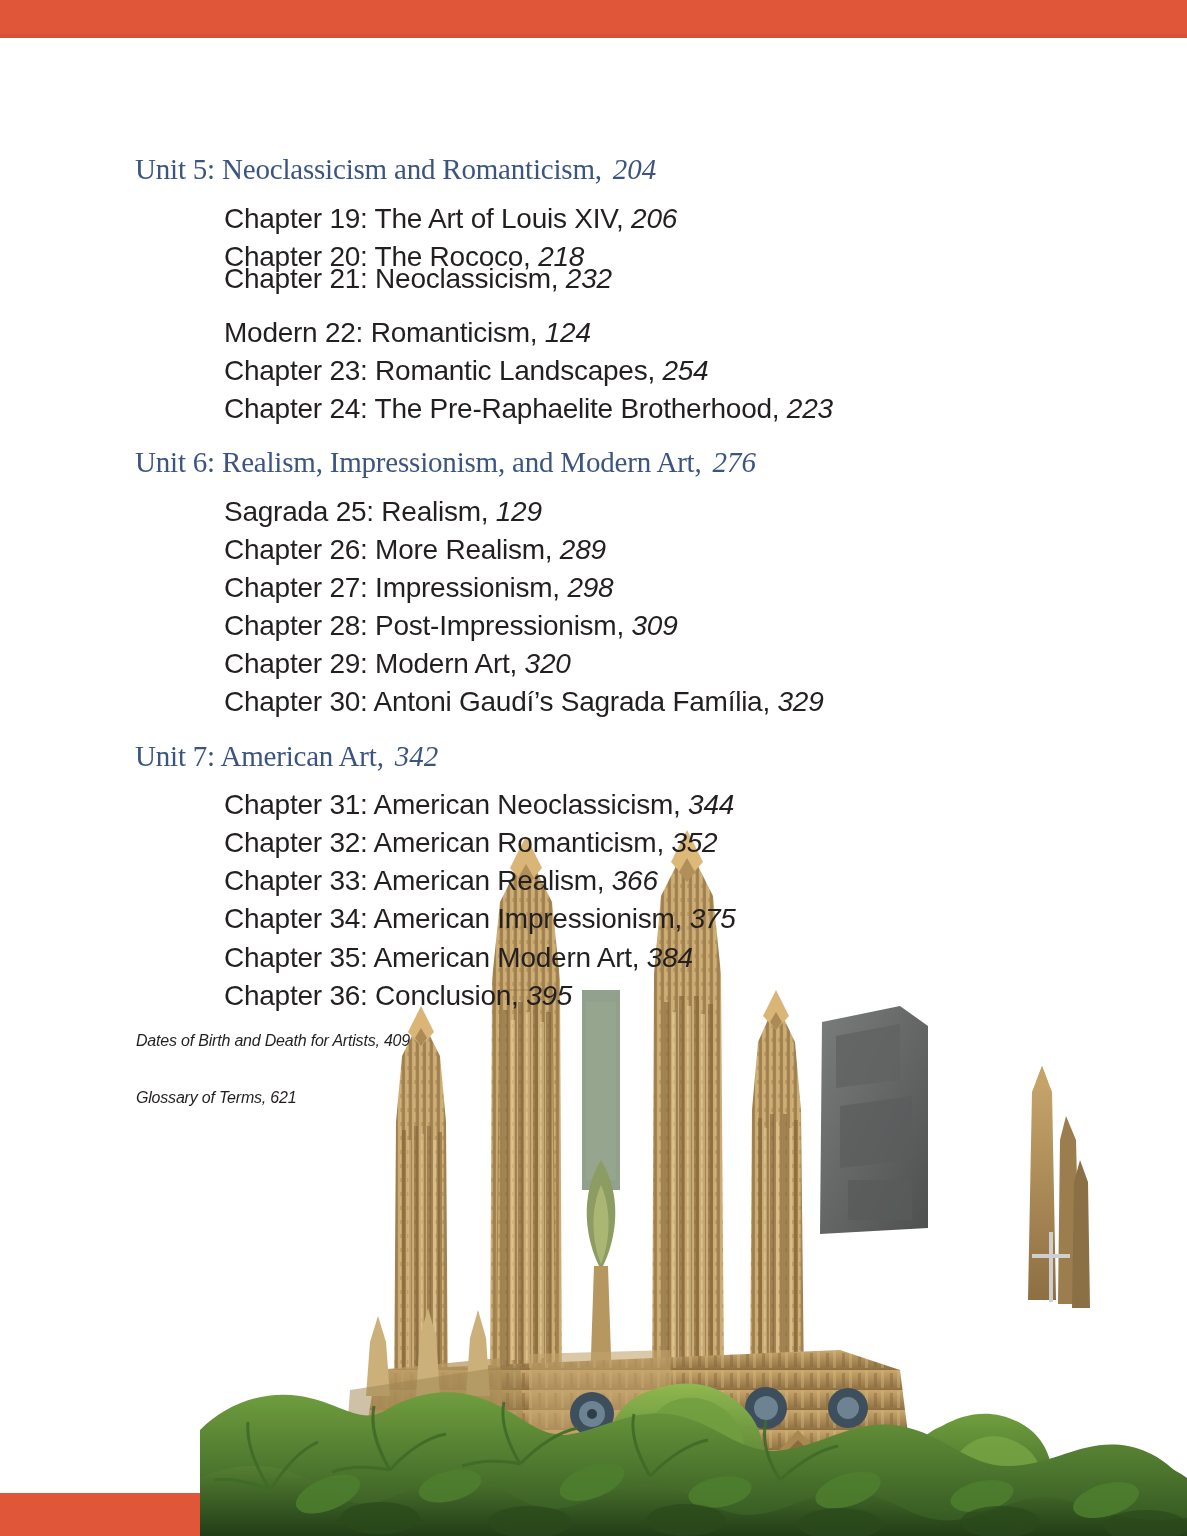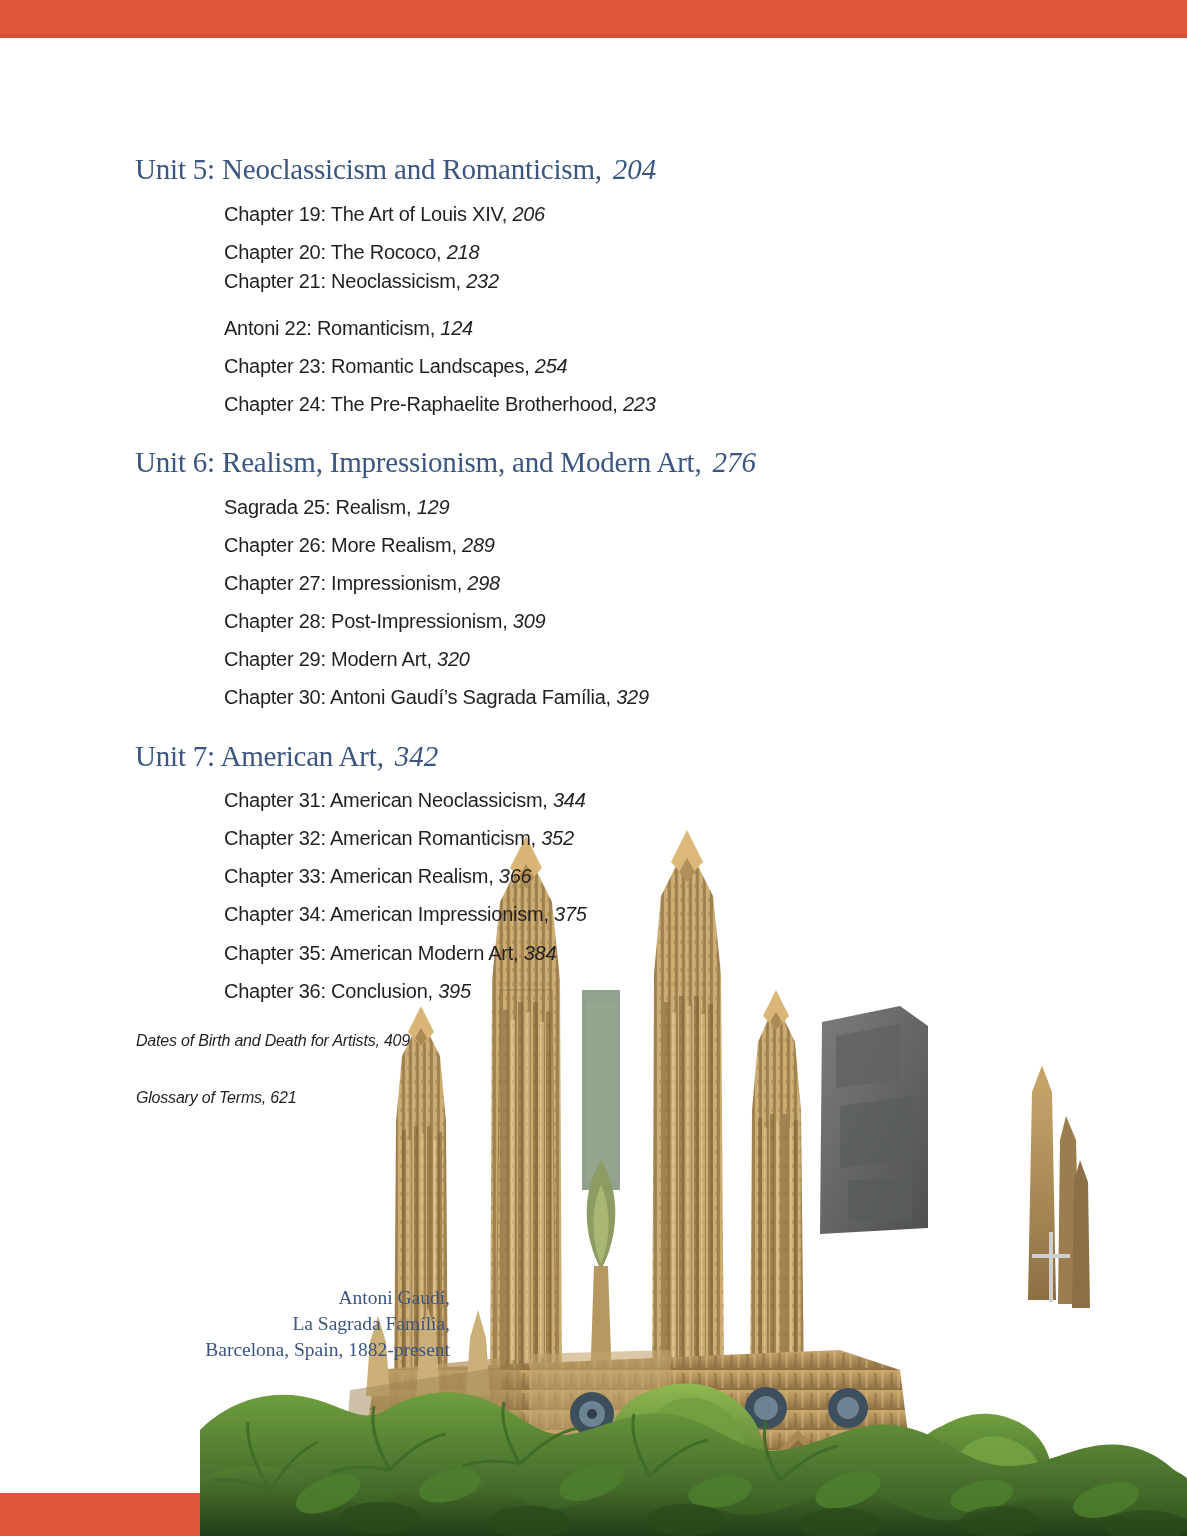--- a/index.html
+++ b/index.html
@@ -57,21 +57,21 @@
   }
   .unit-heading .unit-page {
     font-style: italic;
     margin-left: 11px;
     letter-spacing: 0;
   }
   .chapter-line {
     position: absolute;
     left: 224px;
     font-family: "Liberation Sans", sans-serif;
-    font-size: 20px;
+    font-size: 28px;
     color: #231f20;
     white-space: nowrap;
     letter-spacing: -0.25px;
   }
   .chapter-line .ch-page {
     font-style: italic;
   }
   .backmatter-line {
     position: absolute;
     left: 136px;
@@ -384,26 +384,26 @@
       <span>Unit 5: Neoclassicism and Romanticism,</span><span class="unit-page">204</span>
     </div>
     <div class="chapter-line" style="top:203px">
       <span>Chapter 19: The Art of Louis XIV,</span>
       <span class="ch-page">206</span>
     </div>
     <div class="chapter-line" style="top:241px">
       <span>Chapter 20: The Rococo,</span>
       <span class="ch-page">218</span>
     </div>
-    <div class="chapter-line" style="top:270px">
+    <div class="chapter-line" style="top:263px">
       <span>Chapter 21: Neoclassicism,</span>
       <span class="ch-page">232</span>
     </div>
     <div class="chapter-line" style="top:317px">
-      <span>Antoni 22: Romanticism,</span>
+      <span>Modern 22: Romanticism,</span>
       <span class="ch-page">124</span>
     </div>
     <div class="chapter-line" style="top:355px">
       <span>Chapter 23: Romantic Landscapes,</span>
       <span class="ch-page">254</span>
     </div>
     <div class="chapter-line" style="top:393px">
       <span>Chapter 24: The Pre-Raphaelite Brotherhood,</span>
       <span class="ch-page">223</span>
     </div>
@@ -461,19 +461,14 @@
     </div>
     <div class="chapter-line" style="top:980px">
       <span>Chapter 36: Conclusion,</span>
       <span class="ch-page">395</span>
     </div>
 
     <div class="backmatter-line" style="top:1032px">Dates of Birth and Death for Artists, 409</div>
     <div class="backmatter-line" style="top:1089px">Glossary of Terms, 621</div>
   </div>
 
-  <div class="caption">
-    <div>Antoni Gaudí,</div>
-    <div>La Sagrada Família,</div>
-    <div>Barcelona, Spain, 1882-present</div>
-  </div>
 
 </div>
 
 </body></html>

